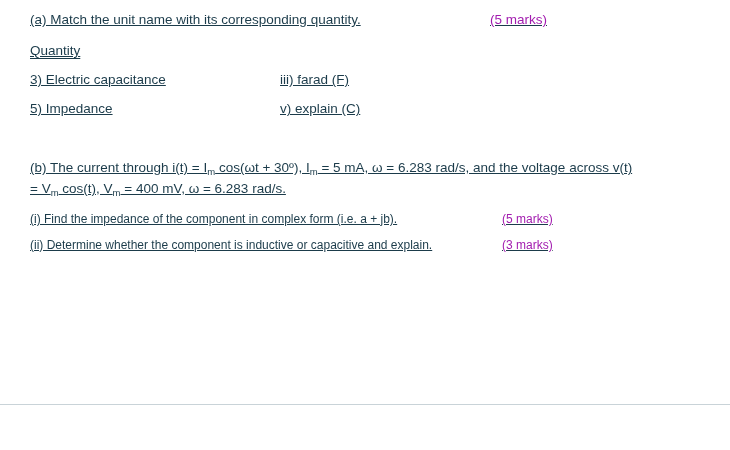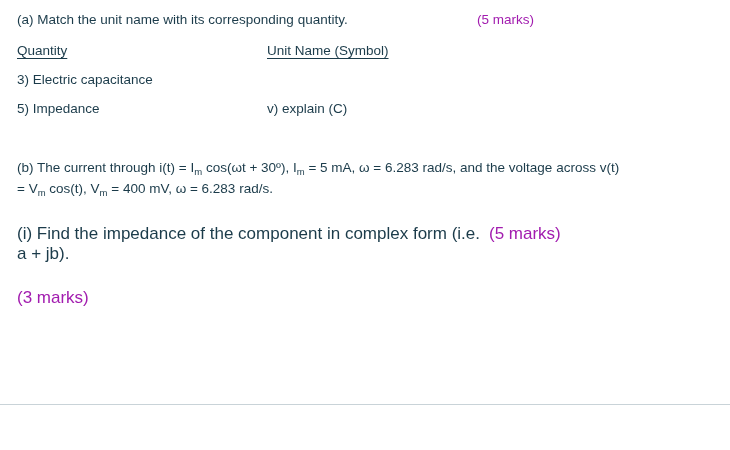--- a/index.html
+++ b/index.html
@@ -14,21 +14,22 @@
     color: #1b3b4a;
     font-size: 13.5px;
     overflow: hidden;
     position: relative;
   }
   .page {
     position: relative;
     width: 730px;
     height: 419px;
     box-sizing: border-box;
-    padding: 8px 14px 0 17px;
+    padding: 8px 14px 0 30px;
+    text-decoration: underline;
   }
   .bottom-rule {
     position: absolute;
     left: 0;
     bottom: 14px;
     width: 730px;
     height: 1px;
     background: #c9d3d8;
   }
   .row {
@@ -72,22 +73,22 @@
   .pair-right {
     flex: 1 1 auto;
   }
   .section-b {
     margin-top: 42px;
     font-size: 13.5px;
     line-height: 1.55;
     max-width: 706px;
   }
   .sub-line {
-    margin-top: 24px;
-    font-size: 17px;
+    margin-top: 12px;
+    font-size: 12px;
     display: flex;
     align-items: flex-start;
   }
   .sub-text {
     width: 472px;
     flex: 0 0 472px;
   }
   sub {
     font-size: 9.5px;
     vertical-align: baseline;
@@ -100,40 +101,41 @@
 
 <div class="page">
 
   <div class="row q-a-line">
     <span class="w-prompt">(a) Match the unit name with its corresponding quantity.</span>
     <span class="marks">(5 marks)</span>
   </div>
 
   <div class="row headers">
     <span class="hdr-quantity">Quantity</span>
-    <span class="hdr-unit">Unit Name (Symbol)</span>
   </div>
 
   <div class="row pair-row">
     <span class="pair-left">3) Electric capacitance</span>
+    <span class="pair-right">iii) farad (F)</span>
   </div>
   <div class="row pair-row">
     <span class="pair-left">5) Impedance</span>
     <span class="pair-right">v)  explain (C)</span>
   </div>
 
   <div class="section-b">
     <span>(b) The current through i(t) = I</span><sub>m</sub><span> cos(ωt + 30º), I</span><sub>m</sub><span> = 5 mA, ω = 6.283 rad/s, and the voltage across v(t)</span>
     <br>
     <span>= V</span><sub>m</sub><span> cos(t), V</span><sub>m</sub><span> = 400 mV, ω = 6.283 rad/s.</span>
   </div>
 
   <div class="sub-line">
     <span class="sub-text">(i) Find the impedance of the component in complex form (i.e. a + jb).</span>
     <span class="marks">(5 marks)</span>
   </div>
 
   <div class="sub-line">
+    <span class="sub-text">(ii) Determine whether the component is inductive or capacitive and explain.</span>
     <span class="marks">(3 marks)</span>
   </div>
 
   <div class="bottom-rule"></div>
 </div>
 
 </body></html>

